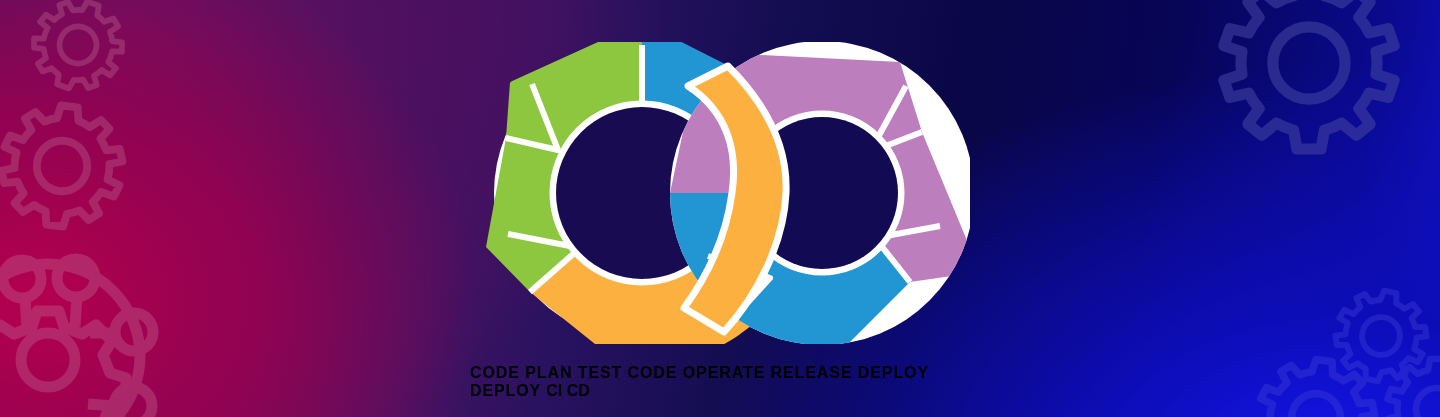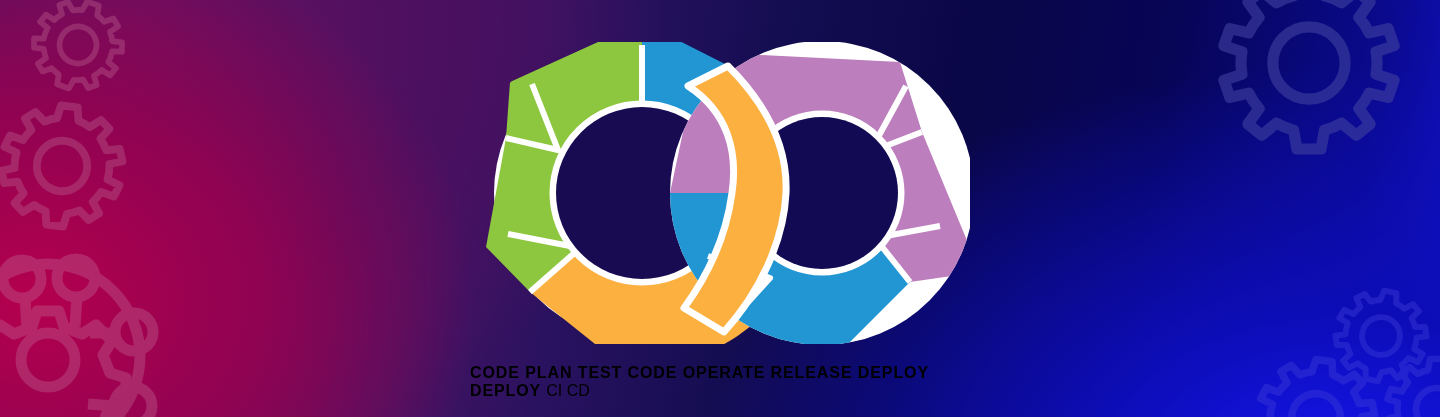--- a/index.html
+++ b/index.html
@@ -37,21 +37,21 @@
     height: 302px;
   }
   .seg-label {
     font-family: "Liberation Sans", sans-serif;
     font-weight: bold;
     fill: #2b2b32;
     letter-spacing: 0.9px;
   }
   .hub-label {
     font-family: "Liberation Sans", sans-serif;
-    font-weight: normal;
+    font-weight: bold;
     fill: #ffffff;
   }
 </style>
 </head>
 <body>
 
 <div id="banner">
 
   <div id="bg-gradient"></div>
 

